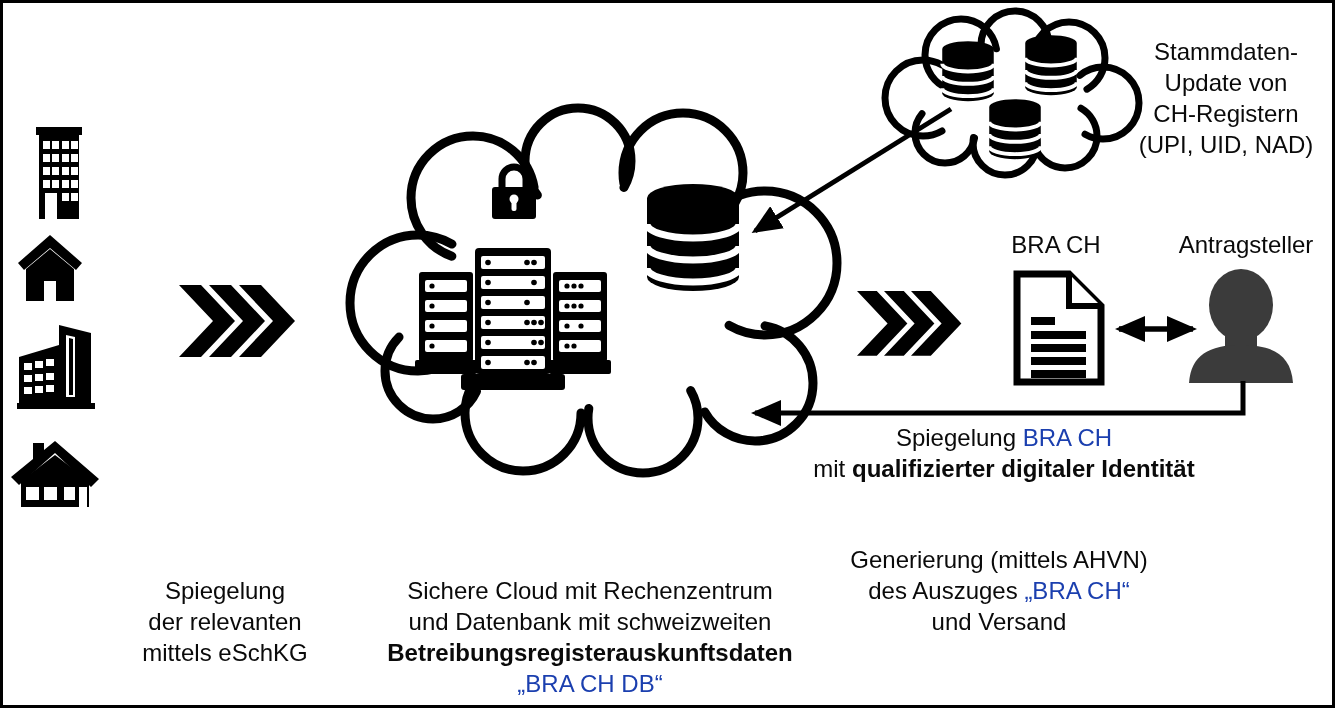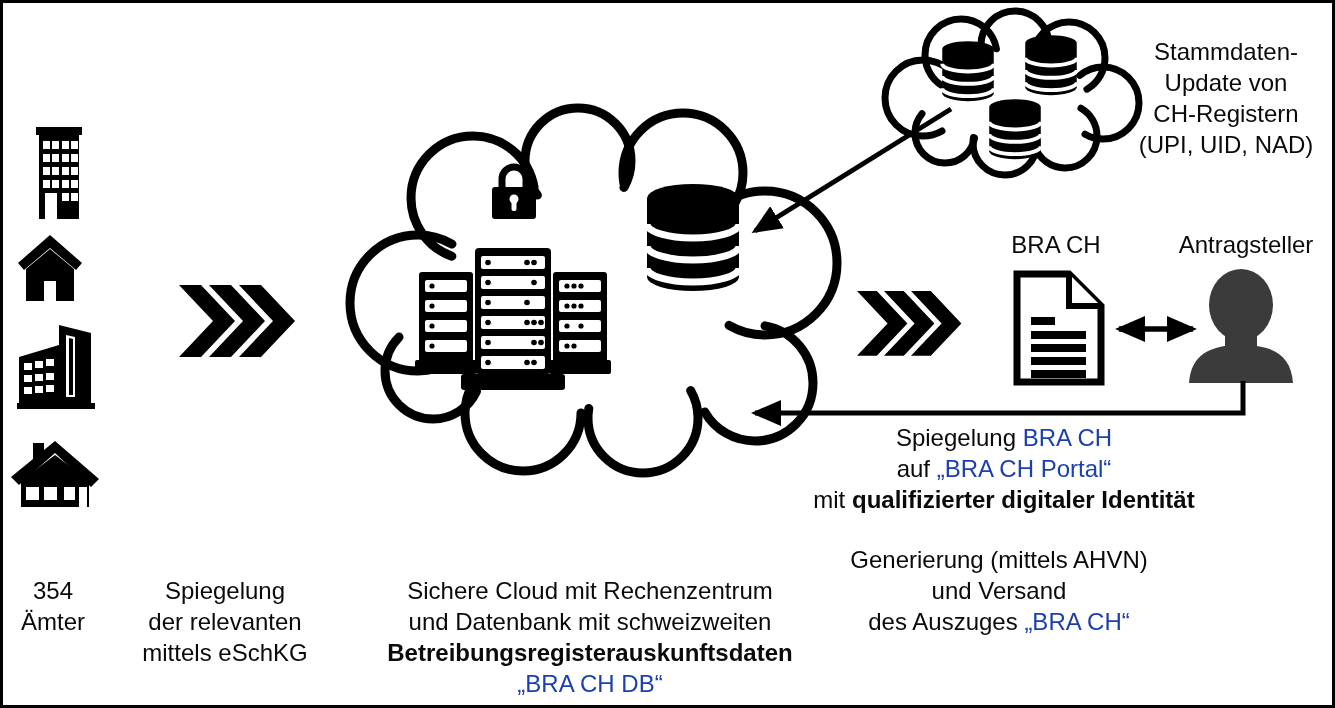--- a/index.html
+++ b/index.html
@@ -216,57 +216,52 @@
       <ellipse cx="1238" cy="302" rx="32" ry="36"></ellipse>
       <rect x="1222" y="326" width="32" height="22"></rect>
       <path d="M1186,380 C1188,352 1206,342 1238,342 C1270,342 1288,352 1290,380 Z"></path>
     </g>
 
     <line x1="948" y1="106" x2="752" y2="228" stroke="#000" stroke-width="5" marker-end="url(#ah)"></line>
     <line x1="1116" y1="326" x2="1190" y2="326" stroke="#000" stroke-width="5.5" marker-start="url(#ah)" marker-end="url(#ah)"></line>
     <path d="M1240,378 V410 H752" fill="none" stroke="#000" stroke-width="5" marker-end="url(#ah)"></path>
   </svg>
 
-  <div class="t" style="left:0px; top:572px; width:100px;">
-    <div>354</div>
-    <div>Ämter</div>
-  </div>
 
   <div class="t" style="left:72px; top:572px; width:300px;">
     <div>Spiegelung</div>
     <div>der relevanten</div>
     <div>mittels eSchKG</div>
   </div>
 
   <div class="t" style="left:352px; top:572px; width:470px;">
     <div>Sichere Cloud mit Rechenzentrum</div>
     <div>und Datenbank mit schweizweiten</div>
     <div class="bold">Betreibungsregisterauskunftsdaten</div>
     <div class="blue">„BRA CH DB“</div>
   </div>
 
   <div class="t" style="left:800px; top:541px; width:392px;">
     <div>Generierung (mittels AHVN)</div>
+    <div><span>des Auszuges </span><span class="blue">„BRA CH“</span></div>
     <div>und Versand</div>
-    <div><span>des Auszuges </span><span class="blue">„BRA CH“</span></div>
   </div>
 
   <div class="t" style="left:1112px; top:33px; width:222px;">
     <div>Stammdaten-</div>
     <div>Update von</div>
     <div>CH-Registern</div>
     <div>(UPI, UID, NAD)</div>
   </div>
 
   <div class="t" style="left:1003px; top:226px; width:100px;">
     <div>BRA CH</div>
   </div>
   <div class="t" style="left:1158px; top:226px; width:170px;text-align:center;">
     <div>Antragsteller</div>
   </div>
 
   <div class="t" style="left:765px; top:419px; width:472px;">
     <div><span>Spiegelung </span><span class="blue">BRA CH</span></div>
-    <div><span>auf </span><span class="blue">„BRA CH Portal“</span></div>
     <div><span>mit </span><span class="bold">qualifizierter digitaler Identität</span></div>
   </div>
 
 </div>
 
 </body></html>

